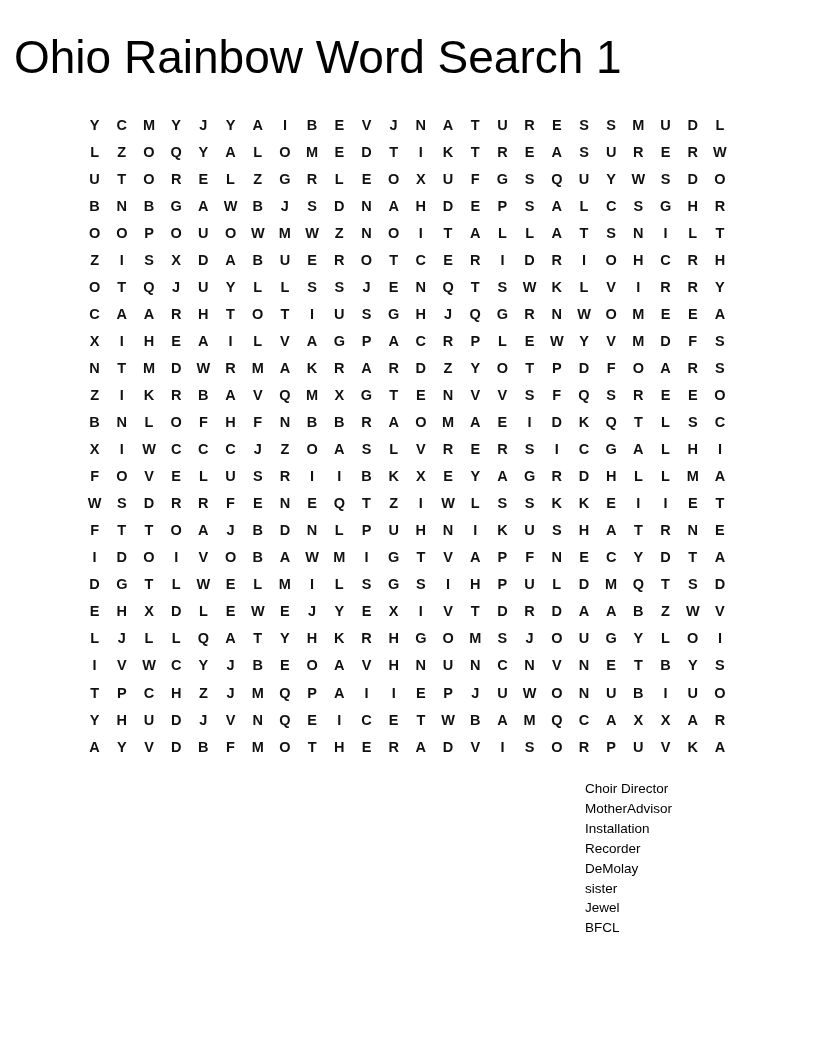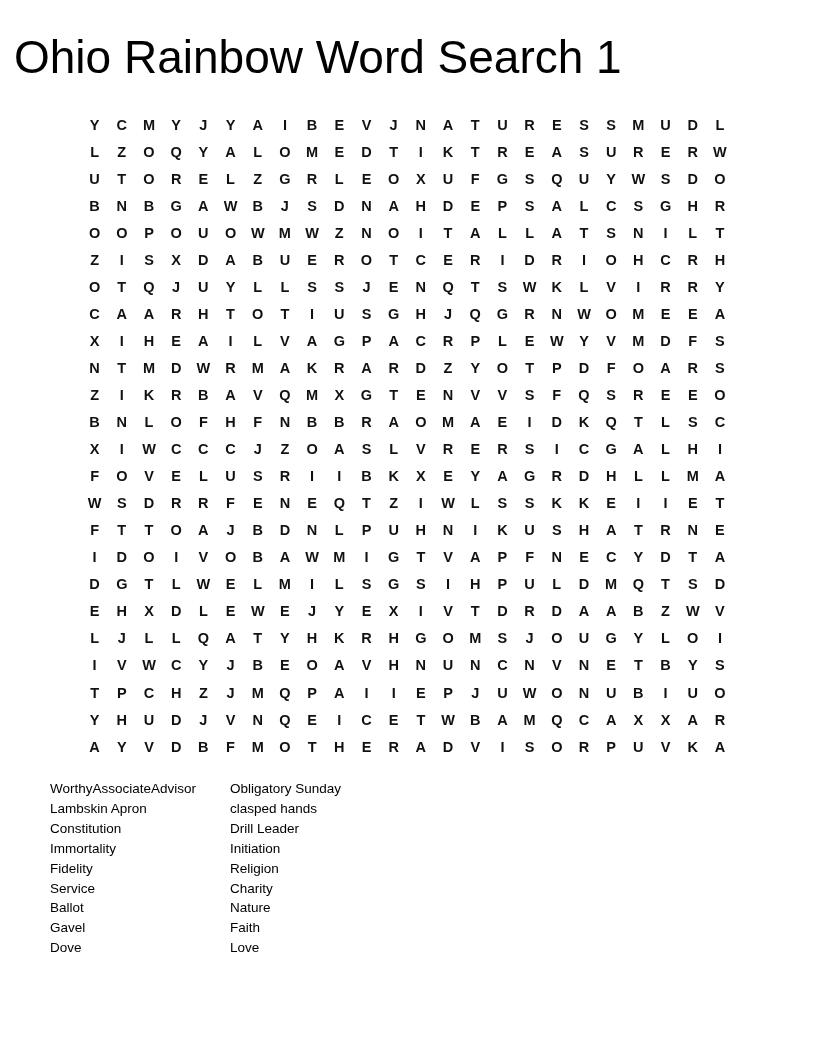--- a/index.html
+++ b/index.html
@@ -647,36 +647,24 @@
       <div class="cell">S</div>
       <div class="cell">O</div>
       <div class="cell">R</div>
       <div class="cell">P</div>
       <div class="cell">U</div>
       <div class="cell">V</div>
       <div class="cell">K</div>
       <div class="cell">A</div>
     </div>
   <div class="words" id="word-list">
-      <div class="word-col word-col-0">
-        <div class="word">WorthyAssociateAdvisor</div>
-        <div class="word">Lambskin Apron</div>
-        <div class="word">Constitution</div>
-        <div class="word">Immortality</div>
-        <div class="word">Fidelity</div>
-        <div class="word">Service</div>
-        <div class="word">Ballot</div>
-        <div class="word">Gavel</div>
-        <div class="word">Dove</div>
-      </div>
-      <div class="word-col word-col-1">
-        <div class="word">Obligatory Sunday</div>
-        <div class="word">clasped hands</div>
-        <div class="word">Drill Leader</div>
-        <div class="word">Initiation</div>
-        <div class="word">Religion</div>
-        <div class="word">Charity</div>
-        <div class="word">Nature</div>
-        <div class="word">Faith</div>
-        <div class="word">Love</div>
+      <div class="word-col word-col-3">
+        <div class="word">Choir Director</div>
+        <div class="word">MotherAdvisor</div>
+        <div class="word">Installation</div>
+        <div class="word">Recorder</div>
+        <div class="word">DeMolay</div>
+        <div class="word">sister</div>
+        <div class="word">Jewel</div>
+        <div class="word">BFCL</div>
       </div>
     </div>
 </div>
 
 </body></html>

